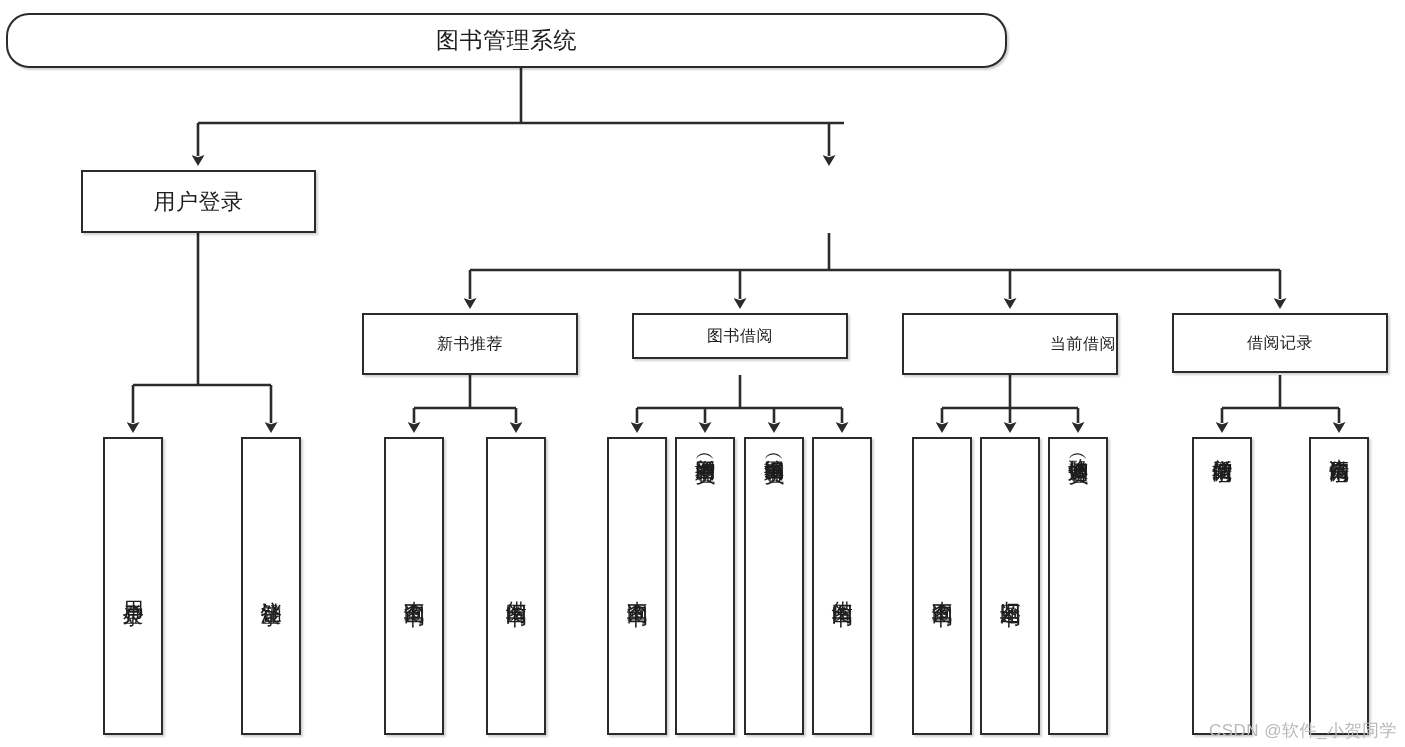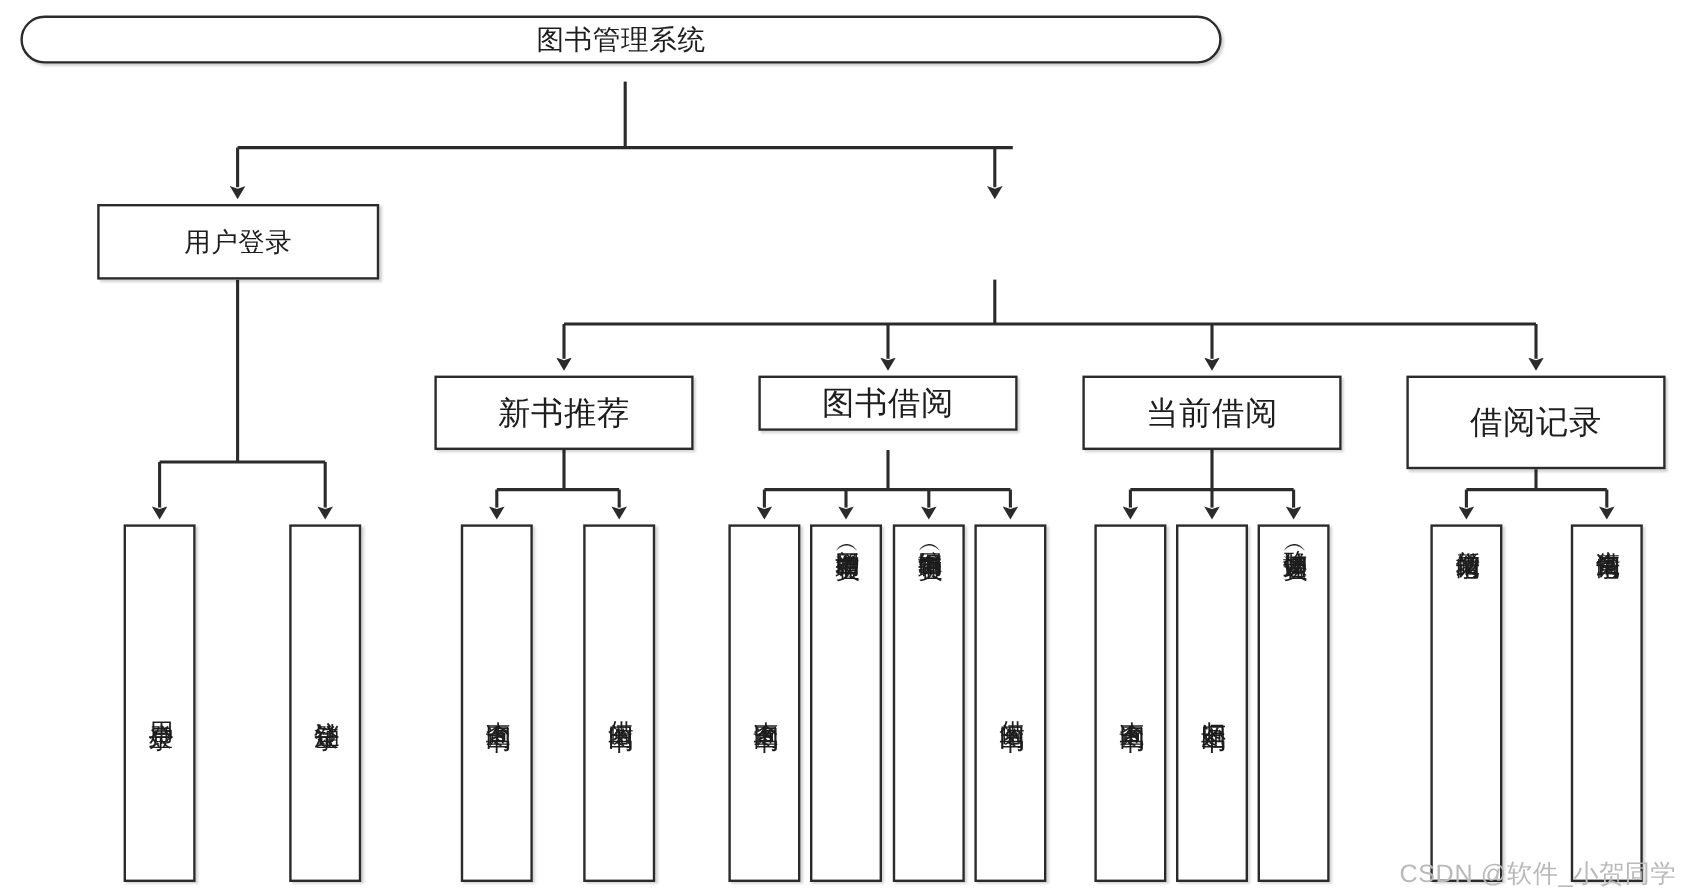--- a/index.html
+++ b/index.html
@@ -37,40 +37,40 @@
     justify-content: center;
     overflow: hidden;
   }
   .node-label {
     color: #1d1d1d;
     letter-spacing: 0.5px;
     white-space: nowrap;
   }
   .node-root .node-label { font-size: 23px; }
   .node-l2 .node-label { font-size: 22px; }
-  .node-l3 .node-label { font-size: 27px; }
+  .node-l3 .node-label { font-size: 16px; }
   .node-leaf {
     align-items: flex-start;
     padding-top: 4px;
   }
   .node-leaf .node-label {
     writing-mode: vertical-rl;
     text-orientation: upright;
     font-size: 21px;
     line-height: 1.08;
     letter-spacing: 2px;
     text-align: center;
     white-space: nowrap;
   }
   .leaf-tall .node-label { font-size: 20px; letter-spacing: 1px; }
   .watermark {
     position: absolute;
     right: 8px;
     bottom: 5px;
-    font-size: 21px;
+    font-size: 17px;
     color: #b9b9b9;
     white-space: nowrap;
     letter-spacing: 0.5px;
   }
 </style>
 </head>
 <body>
 
 <div id="diagram-root">
 
@@ -129,38 +129,38 @@
     </g>
 
     <g stroke="#2b2b2b" stroke-width="2.6" fill="none">
       <path d="M1280,375 L1280,408"></path>
       <path d="M1222,408 L1339,408"></path>
       <path d="M1222,408 L1222,423" marker-end="url(#arrowHead)"></path>
       <path d="M1339,408 L1339,423" marker-end="url(#arrowHead)"></path>
     </g>
   </svg>
 
-  <div class="node-box node-root" style="left:17px; top:13px; width:1001px; height:40px;border-radius:23px;">
+  <div class="node-box node-root" style="left:6px; top:13px; width:1001px; height:55px;border-radius:23px;">
     <span class="node-label">图书管理系统</span>
   </div>
 
   <div class="node-box node-l2" style="left:81px; top:170px; width:235px; height:63px;">
     <span class="node-label">用户登录</span>
   </div>
 
   <div class="node-box node-l3" style="left:362px; top:313px; width:216px; height:62px;">
     <span class="node-label">新书推荐</span>
   </div>
   <div class="node-box node-l3" style="left:632px; top:313px; width:216px; height:46px;">
     <span class="node-label">图书借阅</span>
   </div>
-  <div class="node-box node-l3" style="left:902px; top:313px; width:216px; height:62px;">
+  <div class="node-box node-l3" style="left:902px; top:313px; width:216px; height:62px;justify-content:flex-end;">
     <span class="node-label">当前借阅</span>
   </div>
-  <div class="node-box node-l3" style="left:1172px; top:313px; width:216px; height:78px;text-align:right;">
+  <div class="node-box node-l3" style="left:1172px; top:313px; width:216px; height:60px;text-align:right;">
     <span class="node-label">借阅记录</span>
   </div>
 
   <div class="node-box node-leaf" style="left:103px; top:437px; width:60px; height:298px; align-items:center;">
     <span class="node-label">用户登录</span>
   </div>
   <div class="node-box node-leaf" style="left:241px; top:437px; width:60px; height:298px; align-items:center;">
     <span class="node-label">注销登录</span>
   </div>
 

